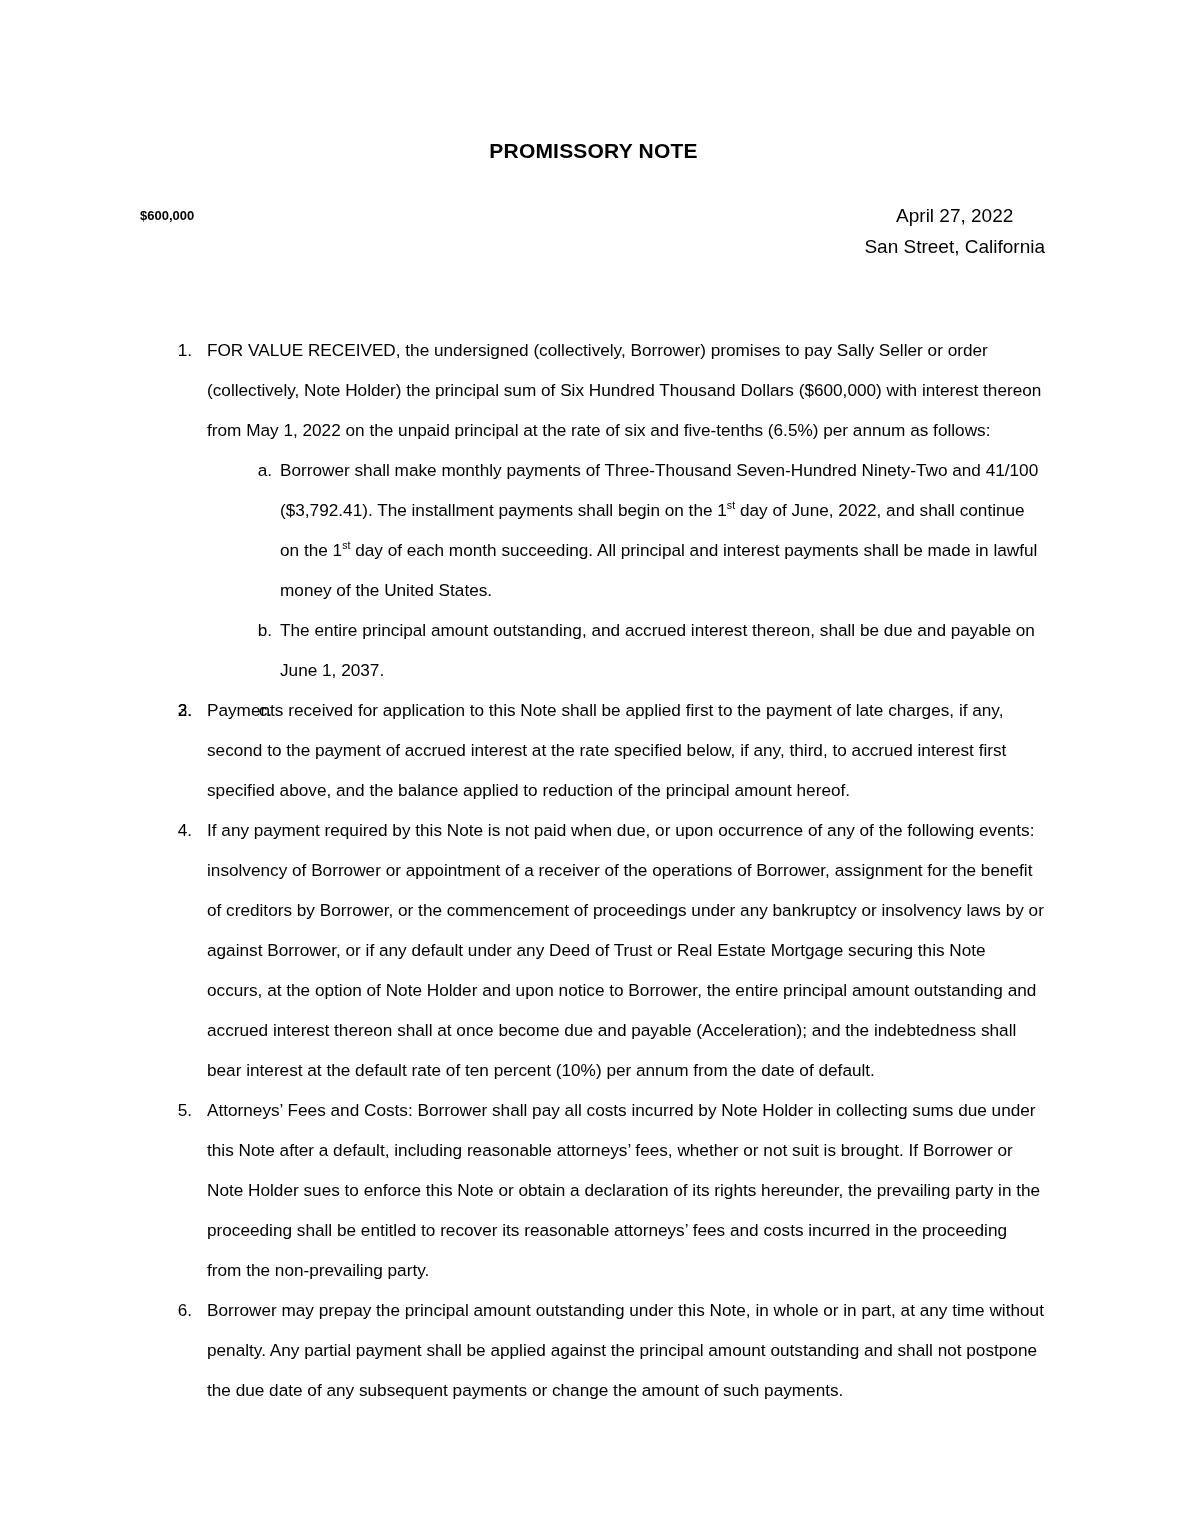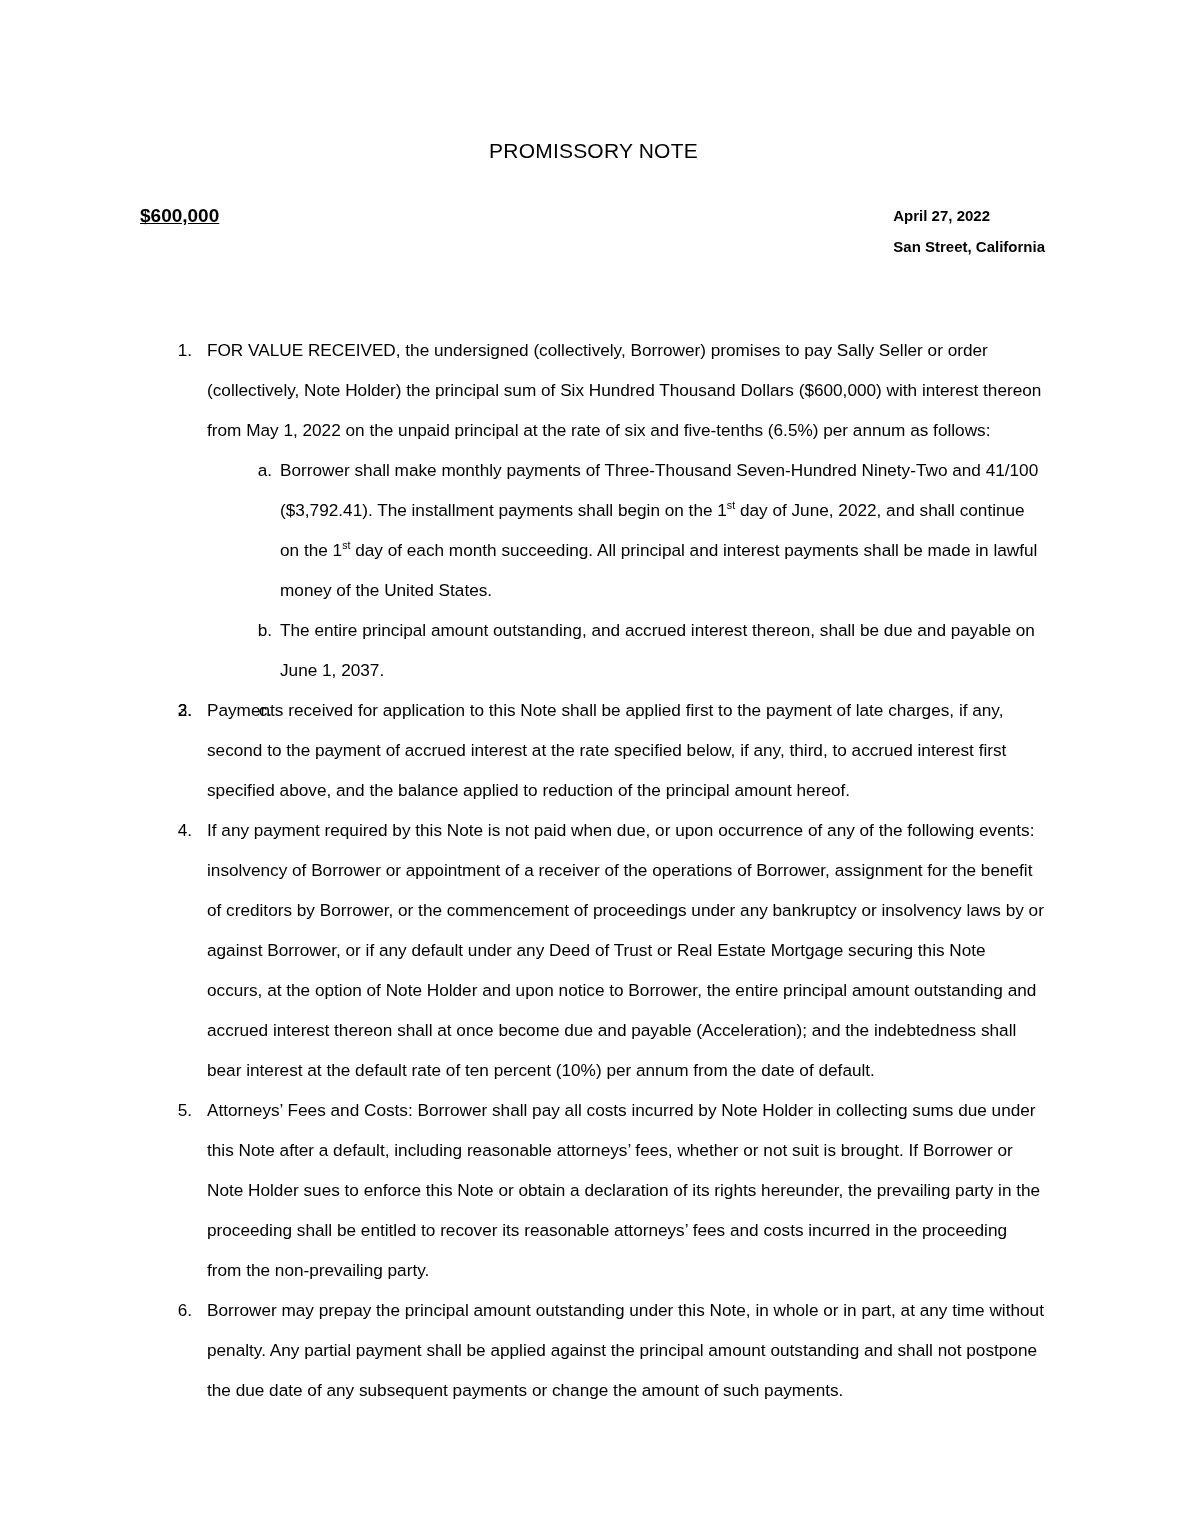--- a/index.html
+++ b/index.html
@@ -24,46 +24,44 @@
   }
 
   
   .doc-title {
     position: absolute;
     top: 139px;
     left: 0;
     width: 1187px;
     text-align: center;
     font-size: 21px;
-    font-weight: normal;
+    font-weight: bold;
     letter-spacing: 0.2px;
   }
 
   
   .headline-row {
     position: absolute;
     top: 200px;
     left: 140px;
     width: 905px;
     display: flex;
     justify-content: space-between;
     align-items: flex-start;
   }
   .amount {
-    font-size: 19px;
+    font-size: 13px;
     font-weight: bold;
     line-height: 31px;
     white-space: nowrap;
-    text-decoration: underline;
   }
   .placeblock {
-    text-align: left;
-    font-size: 15px;
+    text-align: center;
+    font-size: 19px;
     line-height: 31px;
-    font-weight: bold;
   }
   .placeblock div { white-space: nowrap; }
 
   
   .body-list {
     position: absolute;
     top: 330px;
     left: 0;
     width: 1187px;
   }

